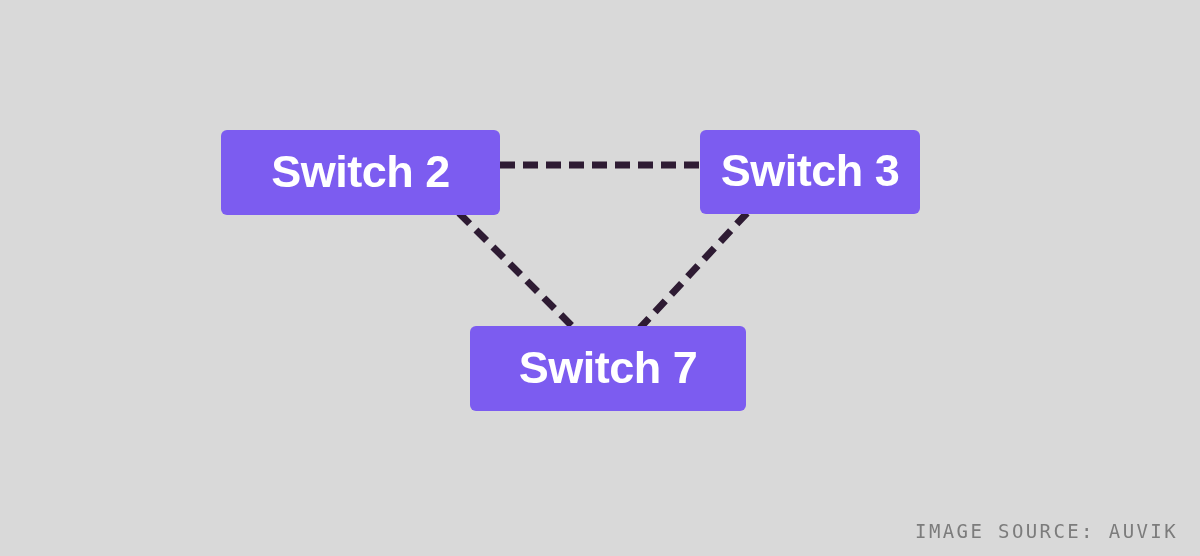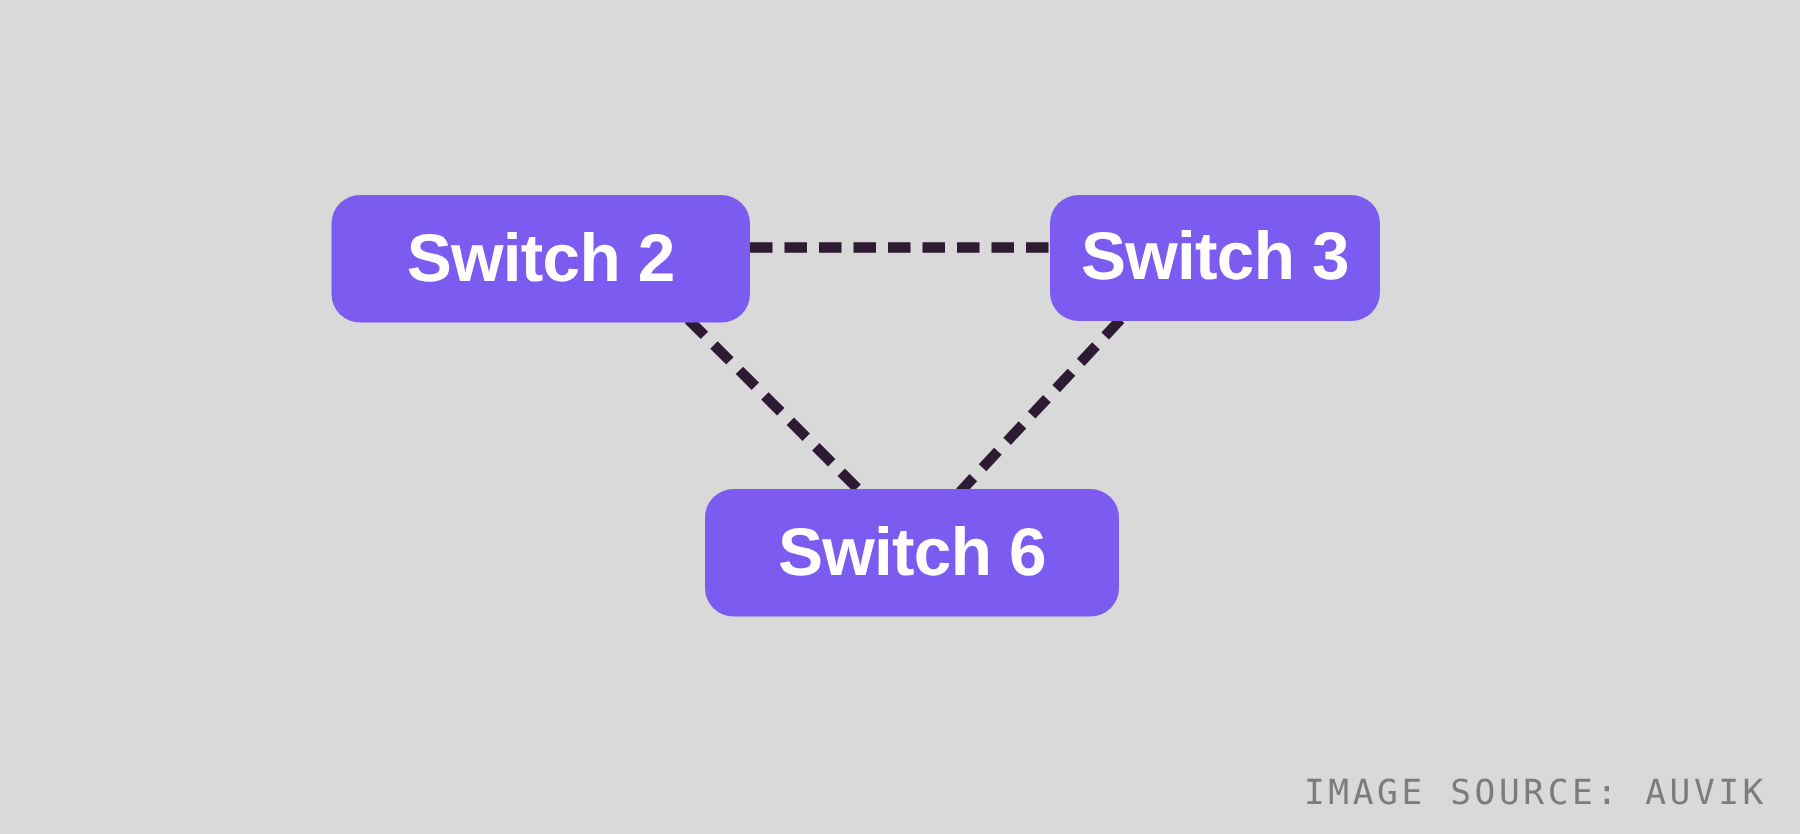--- a/index.html
+++ b/index.html
@@ -25,21 +25,21 @@
     position: absolute;
     left: 0; top: 0;
     width: 1200px;
     height: 556px;
     pointer-events: none;
   }
 
   .node {
     position: absolute;
     background: #7c5cf0;
-    border-radius: 19px;
+    border-radius: 6px;
     display: flex;
     align-items: center;
     justify-content: center;
     z-index: 2;
   }
   .node-label {
     color: #ffffff;
     font-family: "Liberation Sans", sans-serif;
     font-weight: bold;
     font-size: 45px;
@@ -53,21 +53,21 @@
   #node-switch2 { left: 221px; top: 130px; width: 279px; height: 85px; }
   #node-switch3 { left: 700px; top: 130px; width: 220px; height: 84px; }
   #node-switch1 { left: 470px; top: 326px; width: 276px; height: 85px; }
 
   .caption {
     position: absolute;
     right: 22px;
     bottom: 14px;
     color: #7c7c7c;
     font-family: "DejaVu Sans Mono", "Liberation Mono", monospace;
-    font-size: 23px;
+    font-size: 19px;
     letter-spacing: 2.4px;
     white-space: nowrap;
     z-index: 3;
   }
 </style>
 </head>
 <body>
 
 <div class="canvas">
 
@@ -79,18 +79,18 @@
 
   <div class="node" id="node-switch2">
     <span class="node-label">Switch 2</span>
   </div>
 
   <div class="node" id="node-switch3">
     <span class="node-label">Switch 3</span>
   </div>
 
   <div class="node" id="node-switch1">
-    <span class="node-label">Switch 6</span>
+    <span class="node-label">Switch 7</span>
   </div>
 
   <div class="caption">IMAGE SOURCE: AUVIK</div>
 
 </div>
 
 </body></html>

